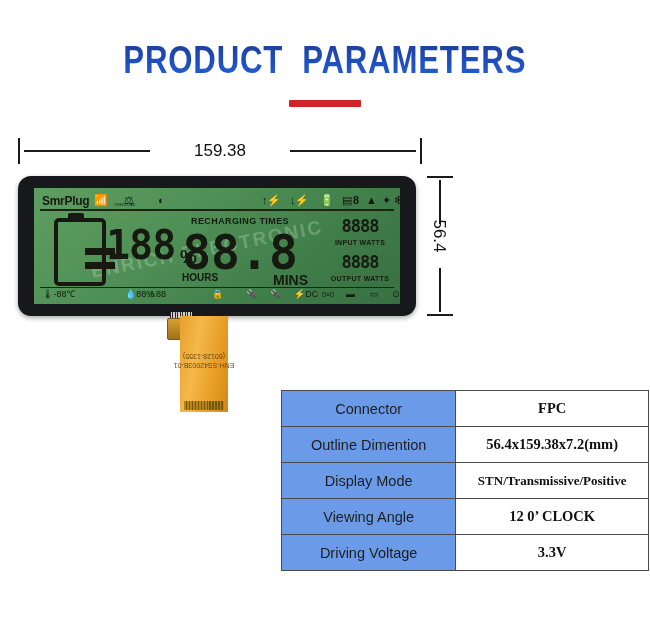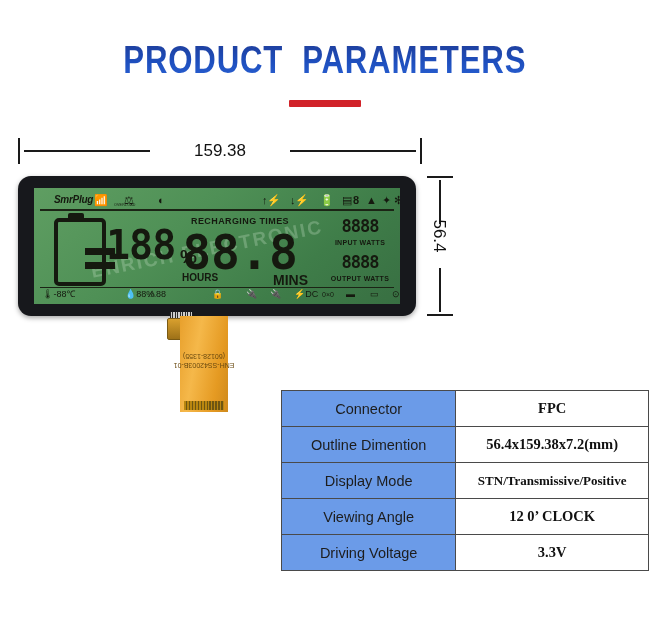--- a/index.html
+++ b/index.html
@@ -60,21 +60,21 @@
     position:absolute;left:55px;top:48px;width:260px;
     font-size:19px;font-weight:700;letter-spacing:2px;
     color:rgba(200,225,200,.30);
     transform:rotate(-11deg);white-space:nowrap;pointer-events:none;
   }
   .lcd-rule{position:absolute;left:6px;right:6px;height:1.5px;background:#1b2415;}
 
   
   #lcd-topbar{position:absolute;left:6px;top:4px;right:6px;height:17px;}
   #brand-logo{
-    position:absolute;left:14px;top:2px;font-size:10px;font-weight:700;font-style:italic;
+    position:absolute;left:2px;top:2px;font-size:12px;font-weight:700;
     letter-spacing:-.3px;color:#15190f;
   }
   .ti{position:absolute;top:1px;font-size:11px;line-height:14px;color:#15190f;}
   #overload-label{position:absolute;top:11px;font-size:3.6px;letter-spacing:.2px;color:#15190f;}
 
   
   #battery-icon{
     position:absolute;left:20px;top:30px;width:44px;height:60px;
     border:4px solid #15190f;border-radius:5px;
   }

